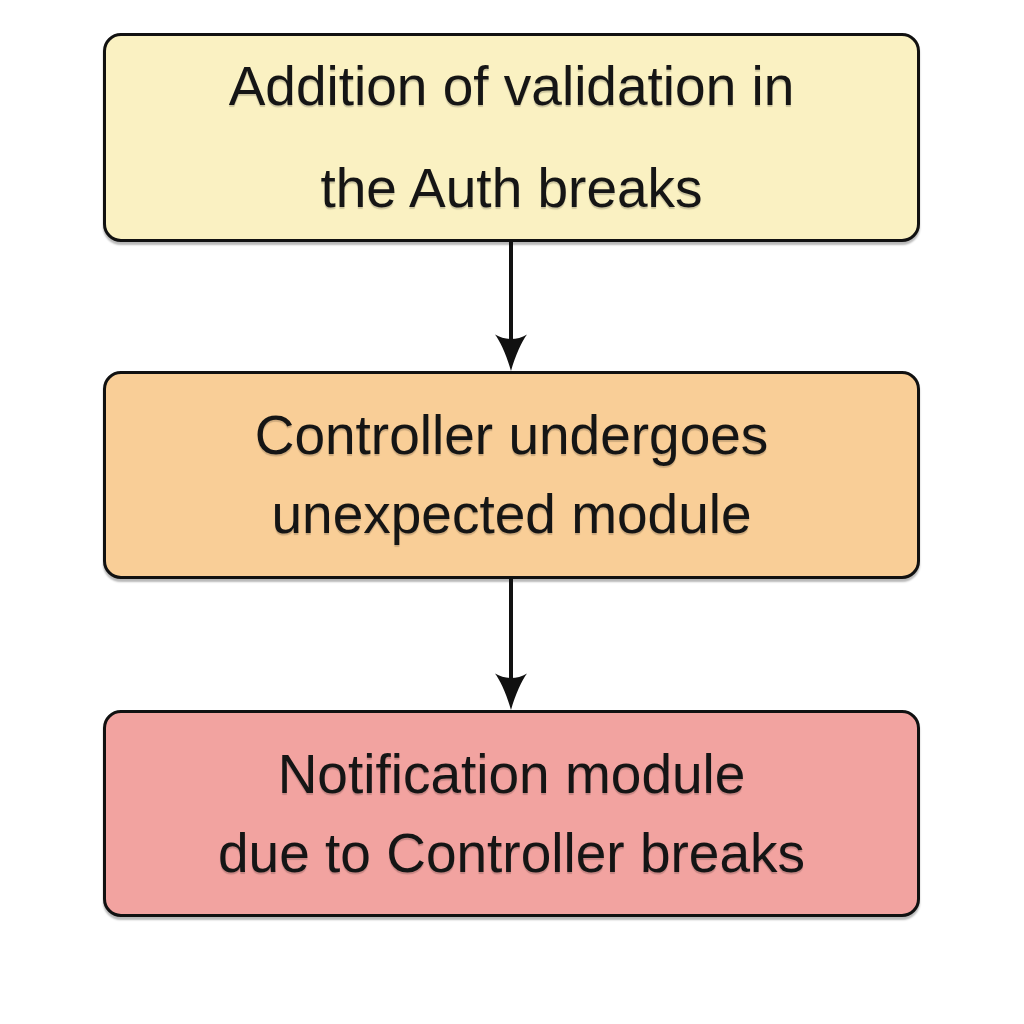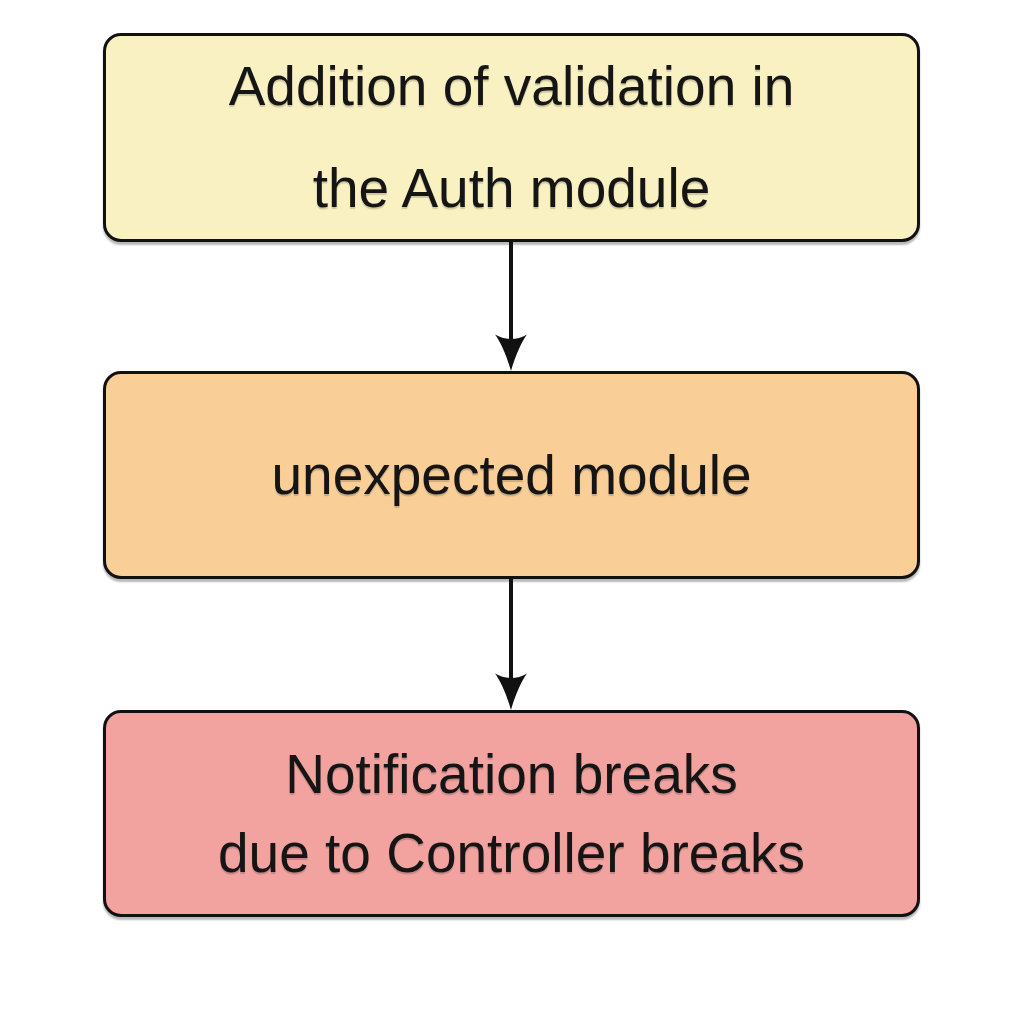--- a/index.html
+++ b/index.html
@@ -50,39 +50,40 @@
   #arrow-1 { top: 579px; height: 131px; }
   .arrow svg { display: block; width: 100%; height: 100%; }
 </style>
 </head>
 <body>
 
 <div class="canvas" style="background: rgb(255, 255, 255);">
 
   <div class="node" id="node-0" style="background: rgb(250, 241, 194); border-color: rgb(17, 17, 17); color: rgb(21, 21, 21); gap: 23px;">
     <span class="line">Addition of validation in</span>
-    <span class="line">the Auth module</span>
+    <span class="line">the Auth breaks</span>
   </div>
 
   <div class="arrow" id="arrow-0">
     <svg viewBox="0 0 40 129" xmlns="http://www.w3.org/2000/svg">
       <line class="arrow-shaft" x1="20" y1="0" x2="20" y2="100" stroke="#111111" stroke-width="4"></line>
       <path class="arrow-head" d="M20,129 C15.5,113 9,99 4,92.5 C14,98.5 26,98.5 36,92.5 C31,99 24.5,113 20,129 Z" fill="#111111"></path>
     </svg>
   </div>
 
   <div class="node" id="node-1" style="background: rgb(249, 206, 151); border-color: rgb(17, 17, 17); color: rgb(21, 21, 21);">
+    <span class="line">Controller undergoes</span>
     <span class="line">unexpected module</span>
   </div>
 
   <div class="arrow" id="arrow-1">
     <svg viewBox="0 0 40 131" xmlns="http://www.w3.org/2000/svg">
       <line class="arrow-shaft" x1="20" y1="0" x2="20" y2="102" stroke="#111111" stroke-width="4"></line>
       <path class="arrow-head" d="M20,131 C15.5,115 9,101 4,94.5 C14,100.5 26,100.5 36,94.5 C31,101 24.5,115 20,131 Z" fill="#111111"></path>
     </svg>
   </div>
 
   <div class="node" id="node-2" style="background: rgb(242, 163, 160); border-color: rgb(17, 17, 17); color: rgb(21, 21, 21);">
-    <span class="line">Notification breaks</span>
+    <span class="line">Notification module</span>
     <span class="line">due to Controller breaks</span>
   </div>
 
 </div>
 
 </body></html>

